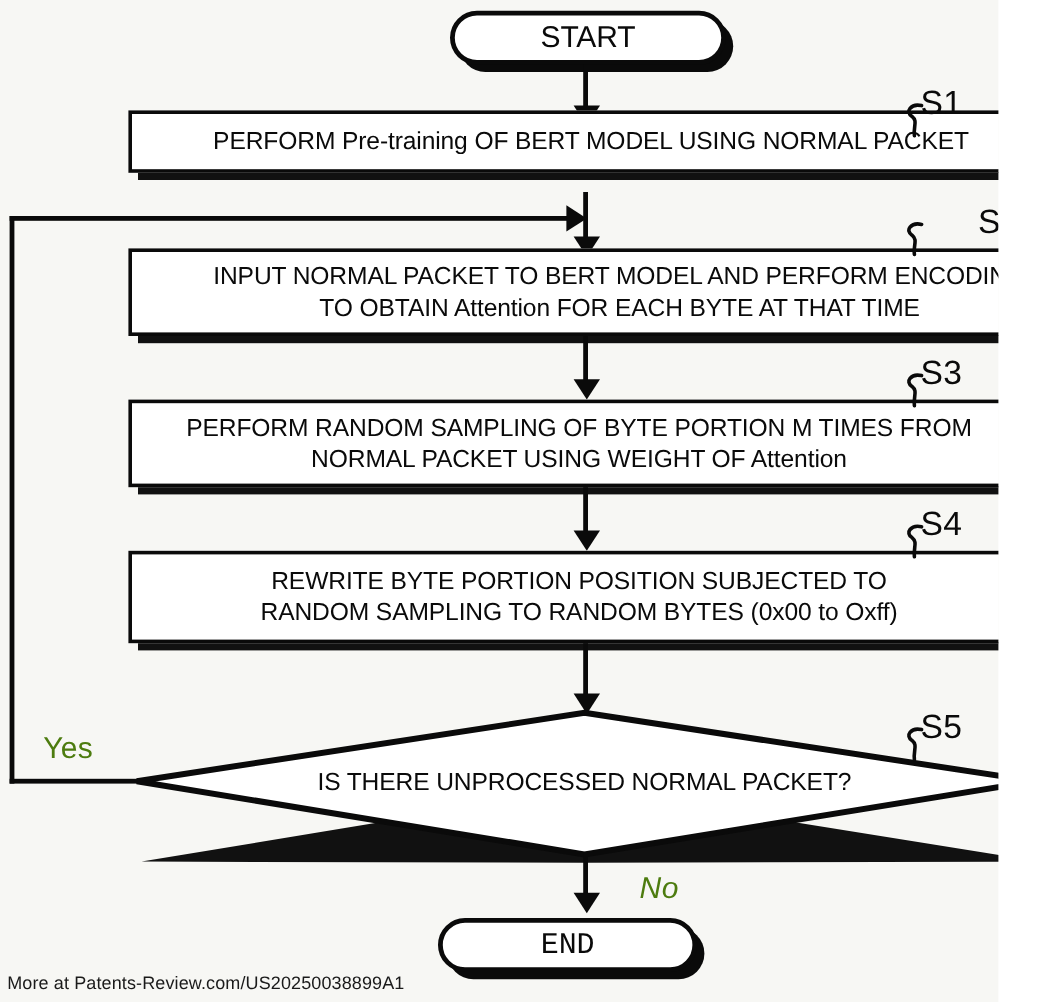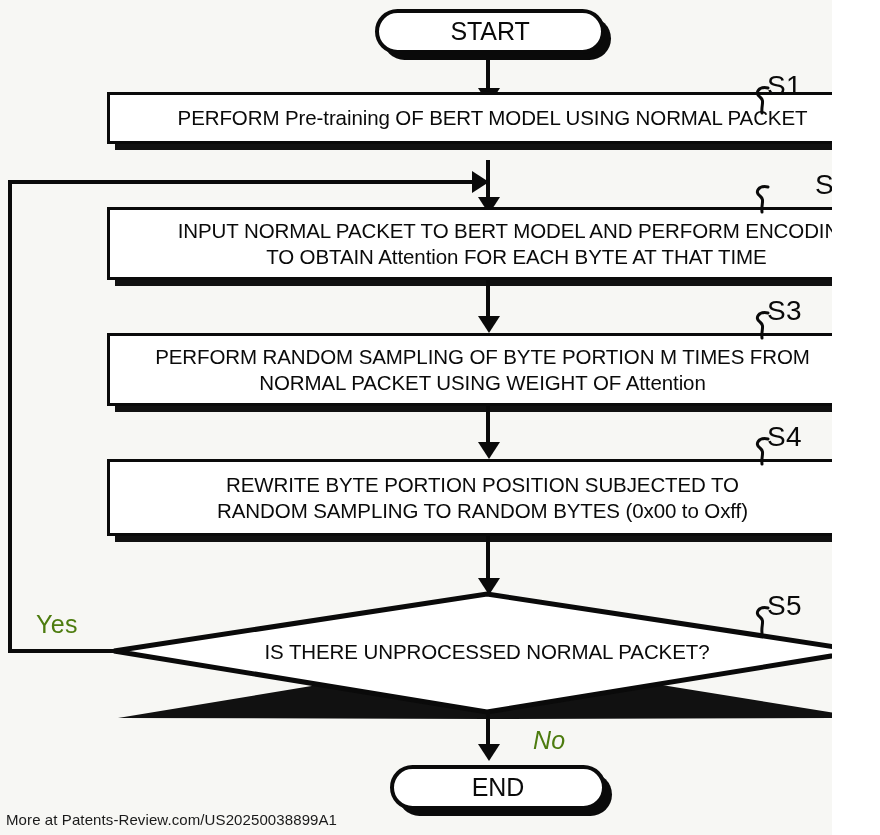--- a/index.html
+++ b/index.html
@@ -207,19 +207,19 @@
   <div class="hline" style="left:8px; top:649px; width:108px;"></div>
   <div class="vline" style="left:8px; top:180px; height:473px;"></div>
   <div class="hline" style="left:8px; top:180px; width:468px;"></div>
   <div class="arrow-right" style="left:472px; top:171px;"></div>
   <div class="branchlabel" style="left:36px; top:610px;">Yes</div>
 
   <div class="vline" style="left:486px; top:710px; height:44px;"></div>
   <div class="arrow-down" style="left:478px; top:744px;"></div>
   <div class="branchlabel" style="left:533px; top:726px;font-style:italic;">No</div>
 
-  <div class="node terminator" style="left:390px; top:765px; width:216px; height:45px;">
+  <div class="node terminator" style="left:365px; top:765px; width:216px; height:45px;font-family:Liberation Mono, monospace;">
     <span class="txt">END</span>
   </div>
 
   <div class="footer" style="left:6px; top:811px;">More at Patents-Review.com/US20250038899A1</div>
 
 </div>
 
 </body></html>

